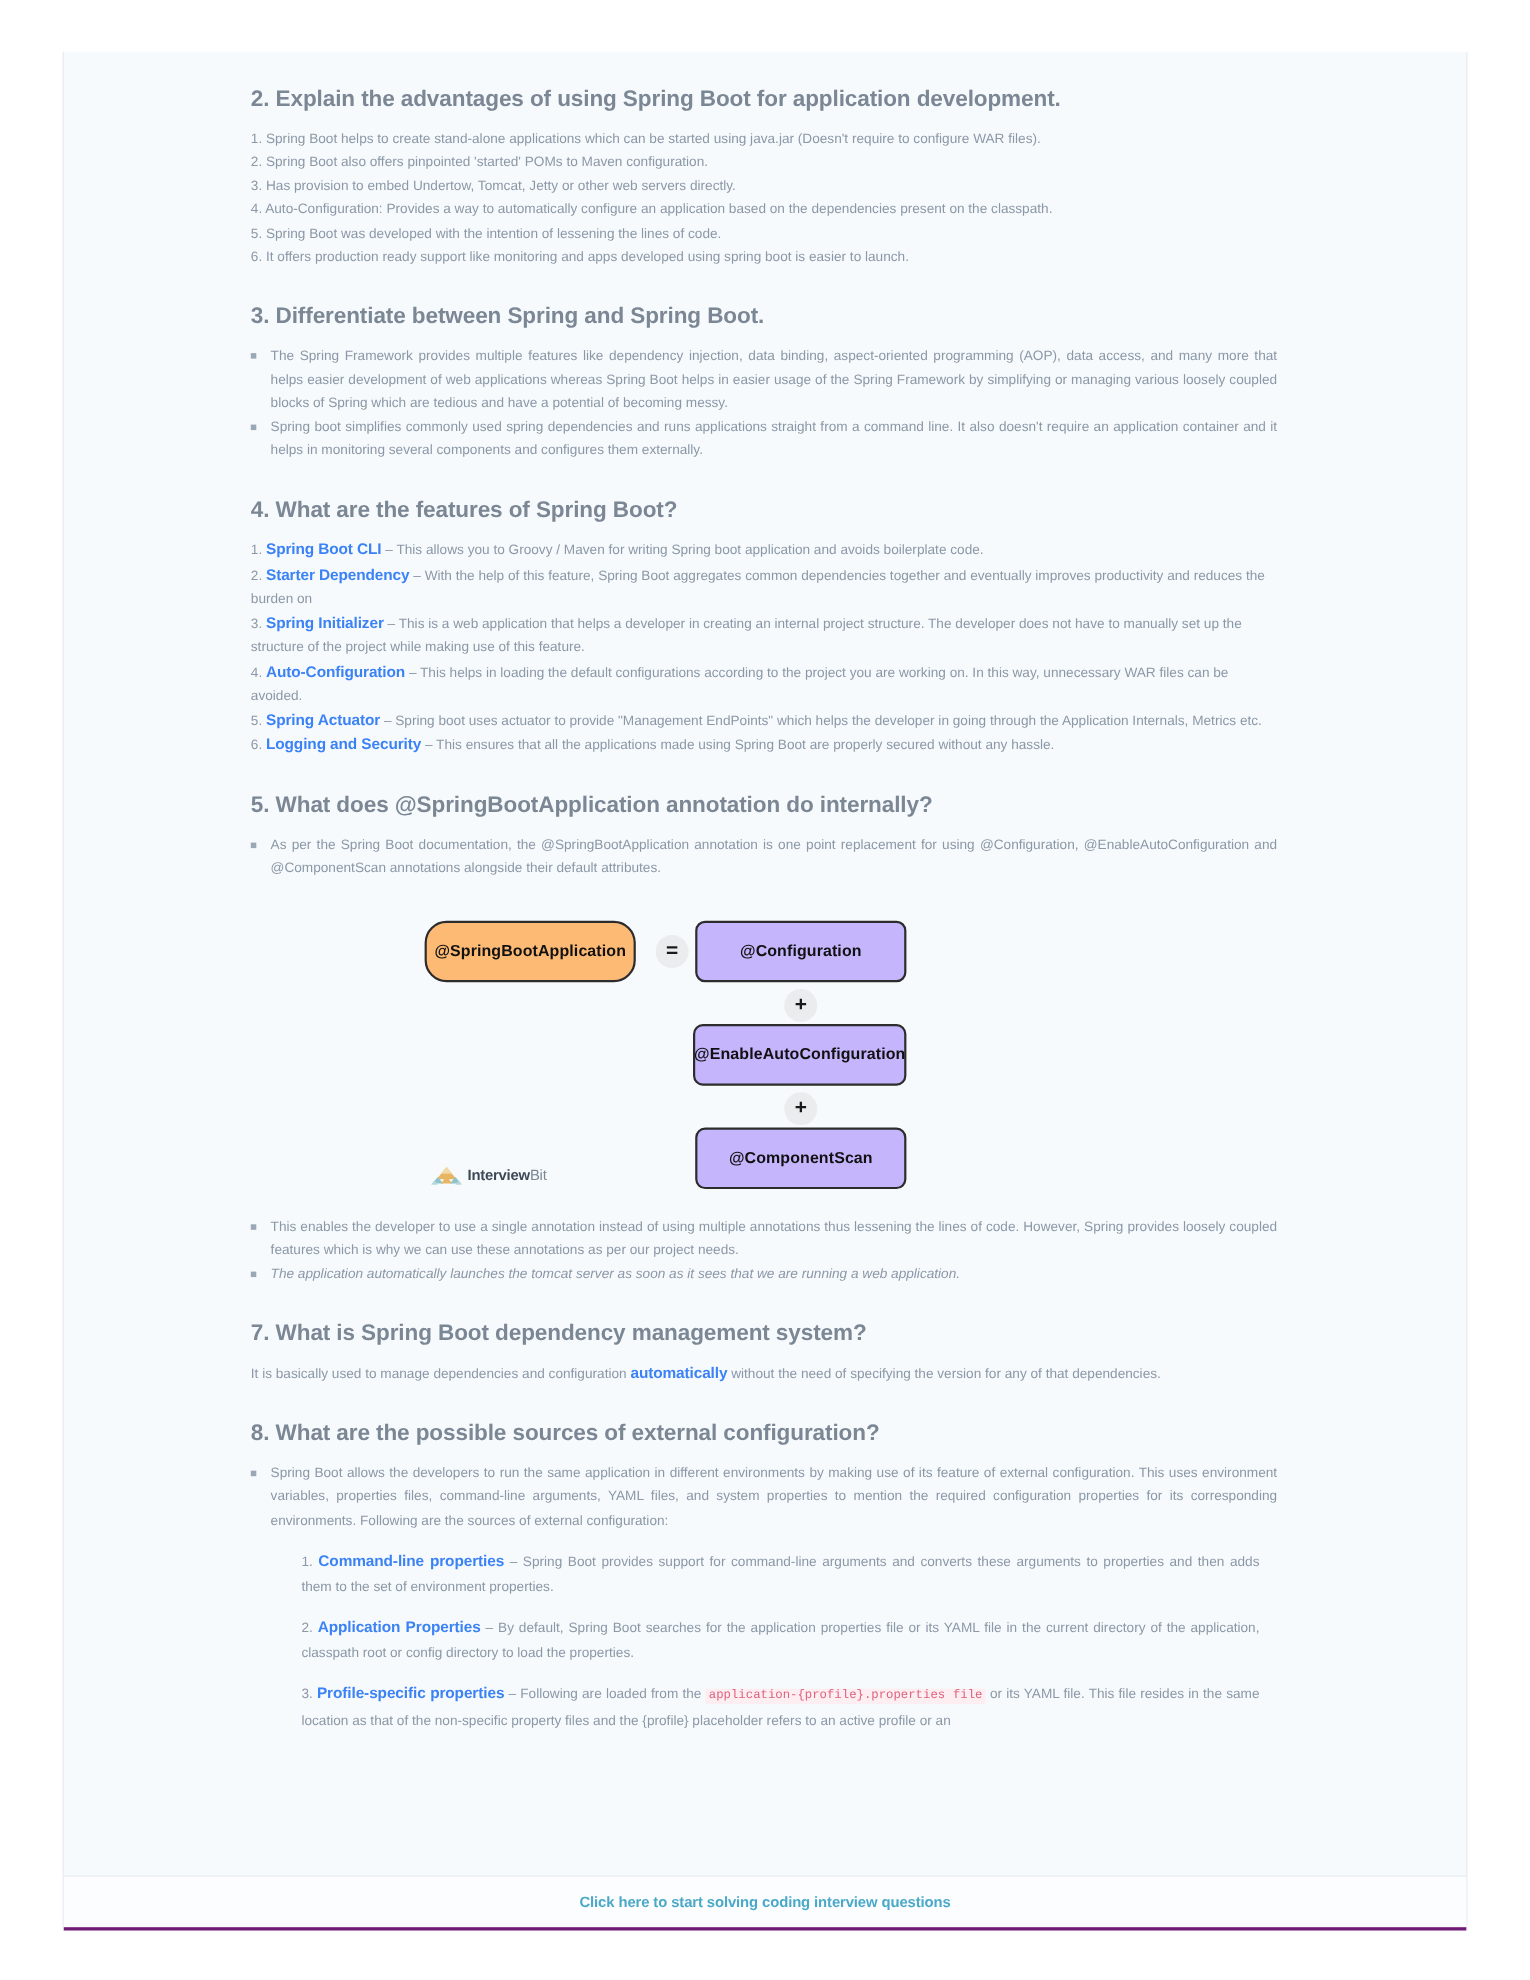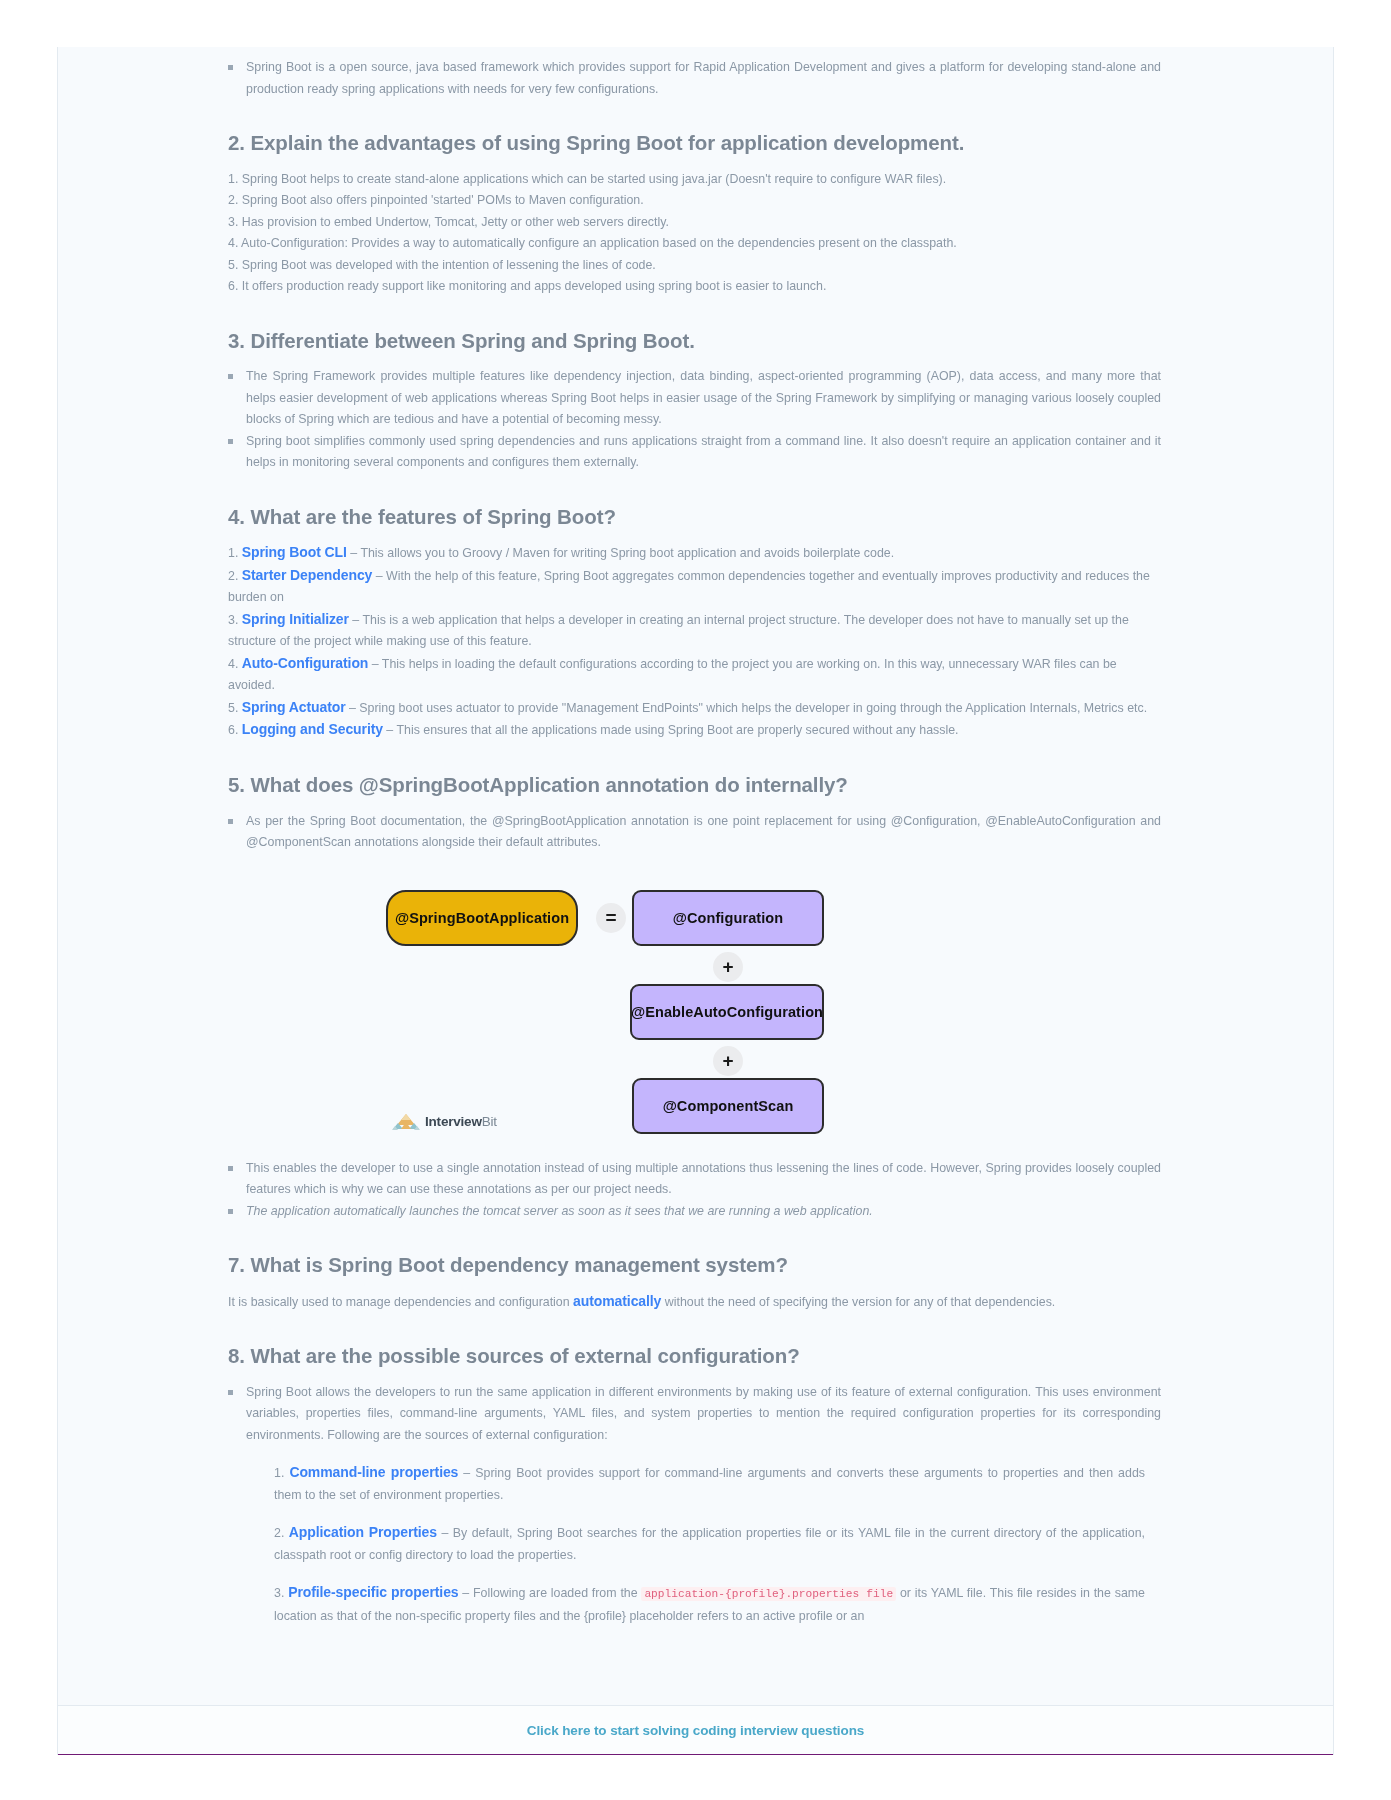--- a/index.html
+++ b/index.html
@@ -112,21 +112,21 @@
     border: 2.5px solid #2c2c2c;
     border-radius: 9px;
     display: flex;
     align-items: center;
     justify-content: center;
     font-weight: bold;
     font-size: 14.5px;
     color: #111;
     letter-spacing: 0.1px;
   }
-  .node.orange { background: #eab308; border-radius: 20px; }
+  .node.orange { background: #fdba74; border-radius: 20px; }
   .node.teal   { background: #c4b5fd; }
 
   .op {
     position: absolute;
     width: 30px;
     height: 30px;
     border-radius: 50%;
     background: #ebecee;
     display: flex;
     align-items: center;
@@ -155,41 +155,40 @@
   .ib-text .b2 { font-weight: normal; color: #7a8794; }
 
   
   .footer {
     position: absolute;
     left: 0;
     bottom: 0;
     width: 100%;
     height: 50px;
     border-top: 1px solid #e3eaf0;
-    border-bottom: 1px solid #701a75;
+    border-bottom: 3px solid #701a75;
     display: flex;
     align-items: center;
     justify-content: center;
     background: #fbfdfe;
   }
   .footer a {
     color: #4aa8c9;
     font-size: 13.5px;
     font-weight: bold;
     text-decoration: none;
     letter-spacing: -0.1px;
   }
 </style>
 </head>
 <body>
 
 <div class="page">
   <div class="content">
 
-    <p class="body bullet-row" style="margin-top:10px">Spring Boot is a open source, java based framework which provides support for Rapid Application Development and gives a platform for developing stand-alone and production ready spring applications with needs for very few configurations.</p>
 
     <h2 class="q">2. Explain the advantages of using Spring Boot for application development.</h2>
     <p class="numbered">1. Spring Boot helps to create stand-alone applications which can be started using java.jar (Doesn't require to configure WAR files).</p>
     <p class="numbered">2. Spring Boot also offers pinpointed 'started' POMs to Maven configuration.</p>
     <p class="numbered">3. Has provision to embed Undertow, Tomcat, Jetty or other web servers directly.</p>
     <p class="numbered">4. Auto-Configuration: Provides a way to automatically configure an application based on the dependencies present on the classpath.</p>
     <p class="numbered">5. Spring Boot was developed with the intention of lessening the lines of code.</p>
     <p class="numbered">6. It offers production ready support like monitoring and apps developed using spring boot is easier to launch.</p>
 
     <h2 class="q">3. Differentiate between Spring and Spring Boot.</h2>

